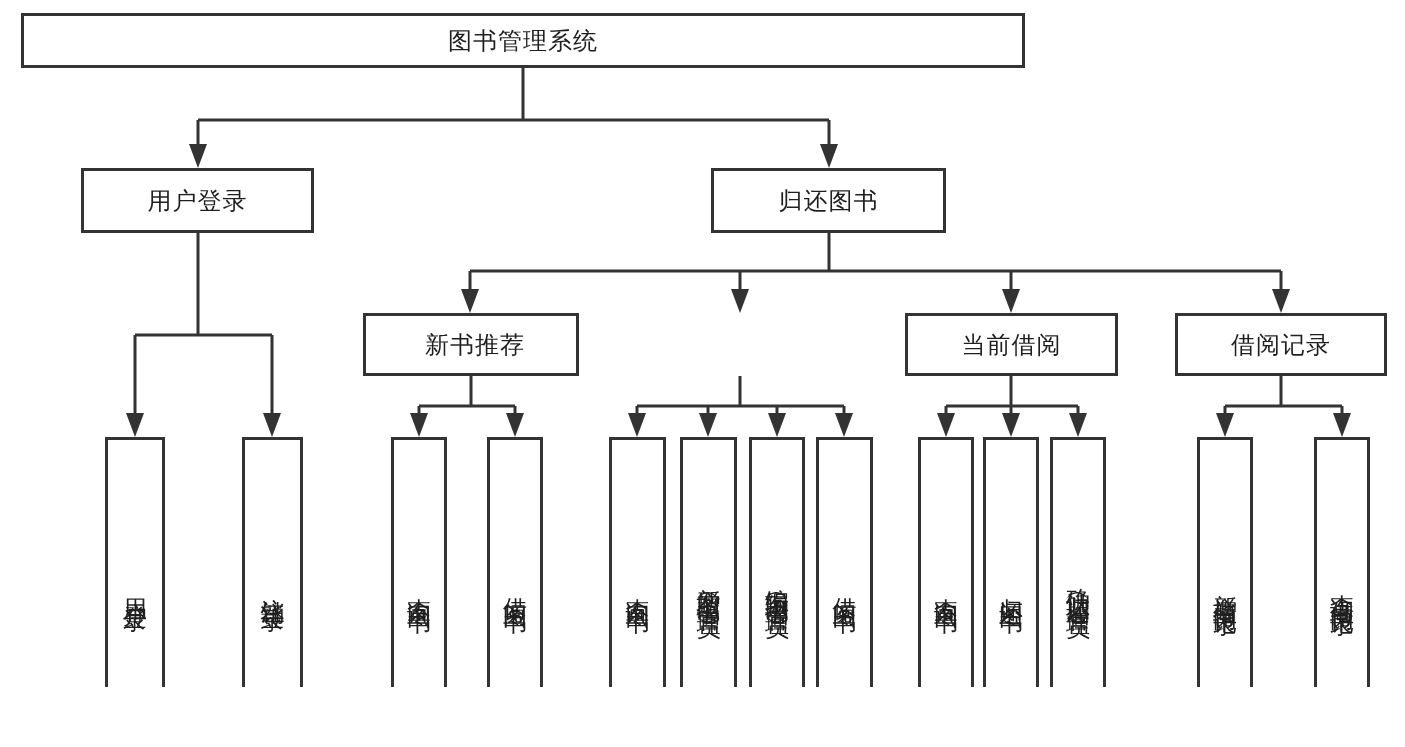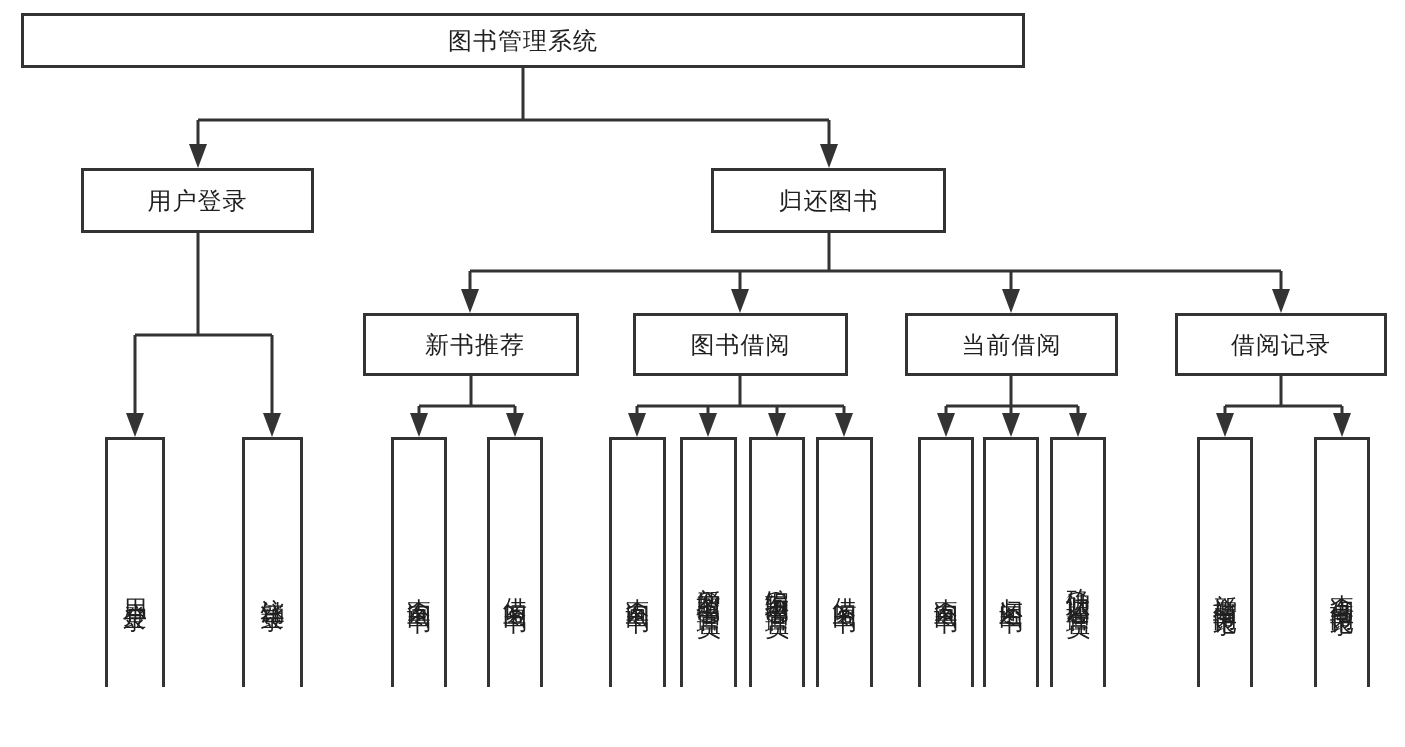--- a/index.html
+++ b/index.html
@@ -137,23 +137,20 @@
   <div class="node h lv2" style="left:81px; width:233px;">
     <span class="label">用户登录</span>
   </div>
   <div class="node h lv2" style="left:711px; width:235px;">
     <span class="label">归还图书</span>
   </div>
 
   <div class="node h lv3" style="left:363px; width:216px;padding-left:8px;">
     <span class="label">新书推荐</span>
   </div>
-  <div class="node h lv3" style="left:633px; width:215px;">
-    <span class="label">图书借阅</span>
-  </div>
   <div class="node h lv3" style="left:905px; width:213px;">
     <span class="label">当前借阅</span>
   </div>
   <div class="node h lv3" style="left:1175px; width:212px;">
     <span class="label">借阅记录</span>
   </div>
 
   <div class="node leaf" style="left:105px; width:60px;">
     <span class="vlabel">用户登录</span>
   </div>

